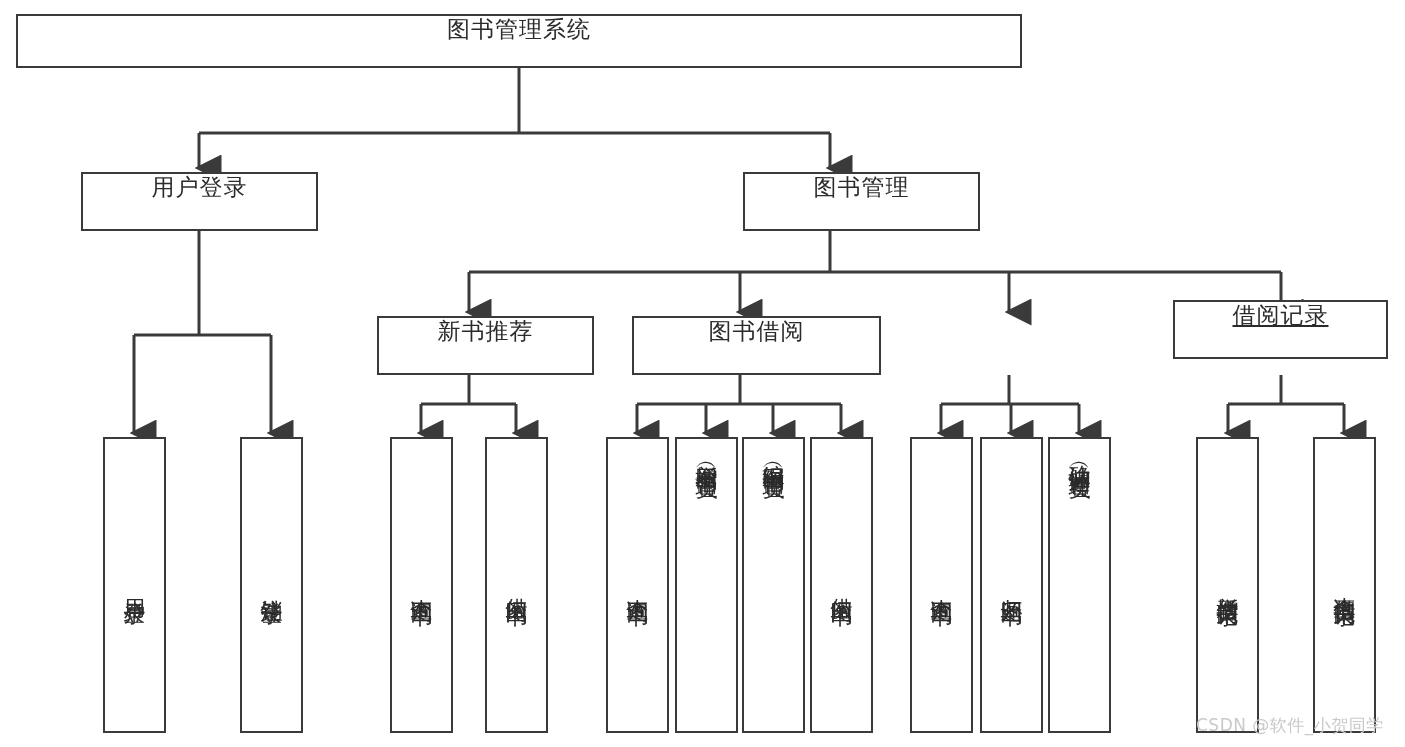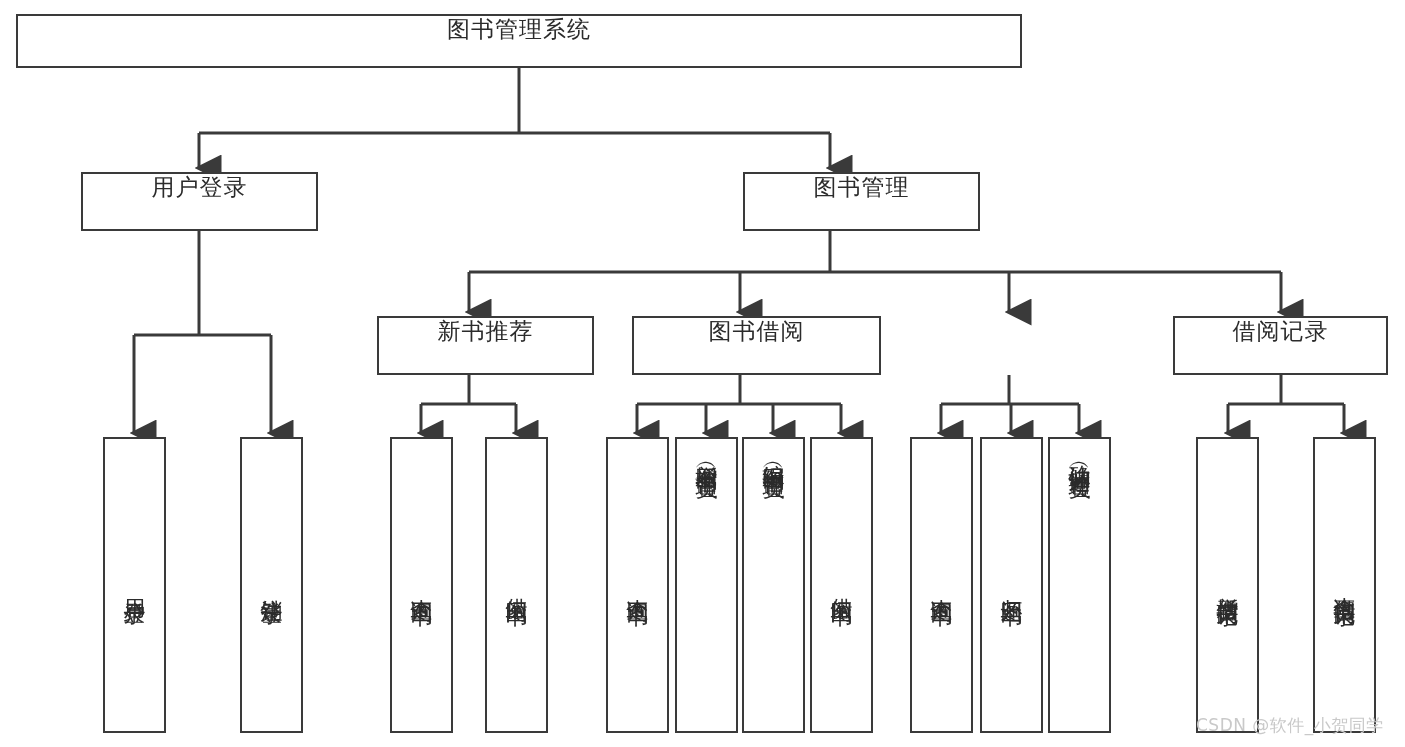--- a/index.html
+++ b/index.html
@@ -142,21 +142,21 @@
   <div class="node horiz" style="left:711px; top:172px; width:237px; height:59px;margin-left:32px;">
     <span class="node-label">图书管理</span>
   </div>
 
   <div class="node horiz" style="left:377px; top:316px; width:217px; height:59px;">
     <span class="node-label">新书推荐</span>
   </div>
   <div class="node horiz" style="left:632px; top:316px; width:249px; height:59px;">
     <span class="node-label">图书借阅</span>
   </div>
-  <div class="node horiz" style="left:1173px; top:316px; width:215px; height:59px;">
+  <div class="node horiz" style="left:1173px; top:300px; width:215px; height:59px;text-decoration:underline;">
     <span class="node-label">借阅记录</span>
   </div>
 
   <div class="node vert center-text" style="left:103px; top:437px; width:63px; height:296px;">
     <span class="node-label">用户登录</span>
   </div>
   <div class="node vert center-text" style="left:240px; top:437px; width:63px; height:296px;">
     <span class="node-label">注销登录</span>
   </div>
 

